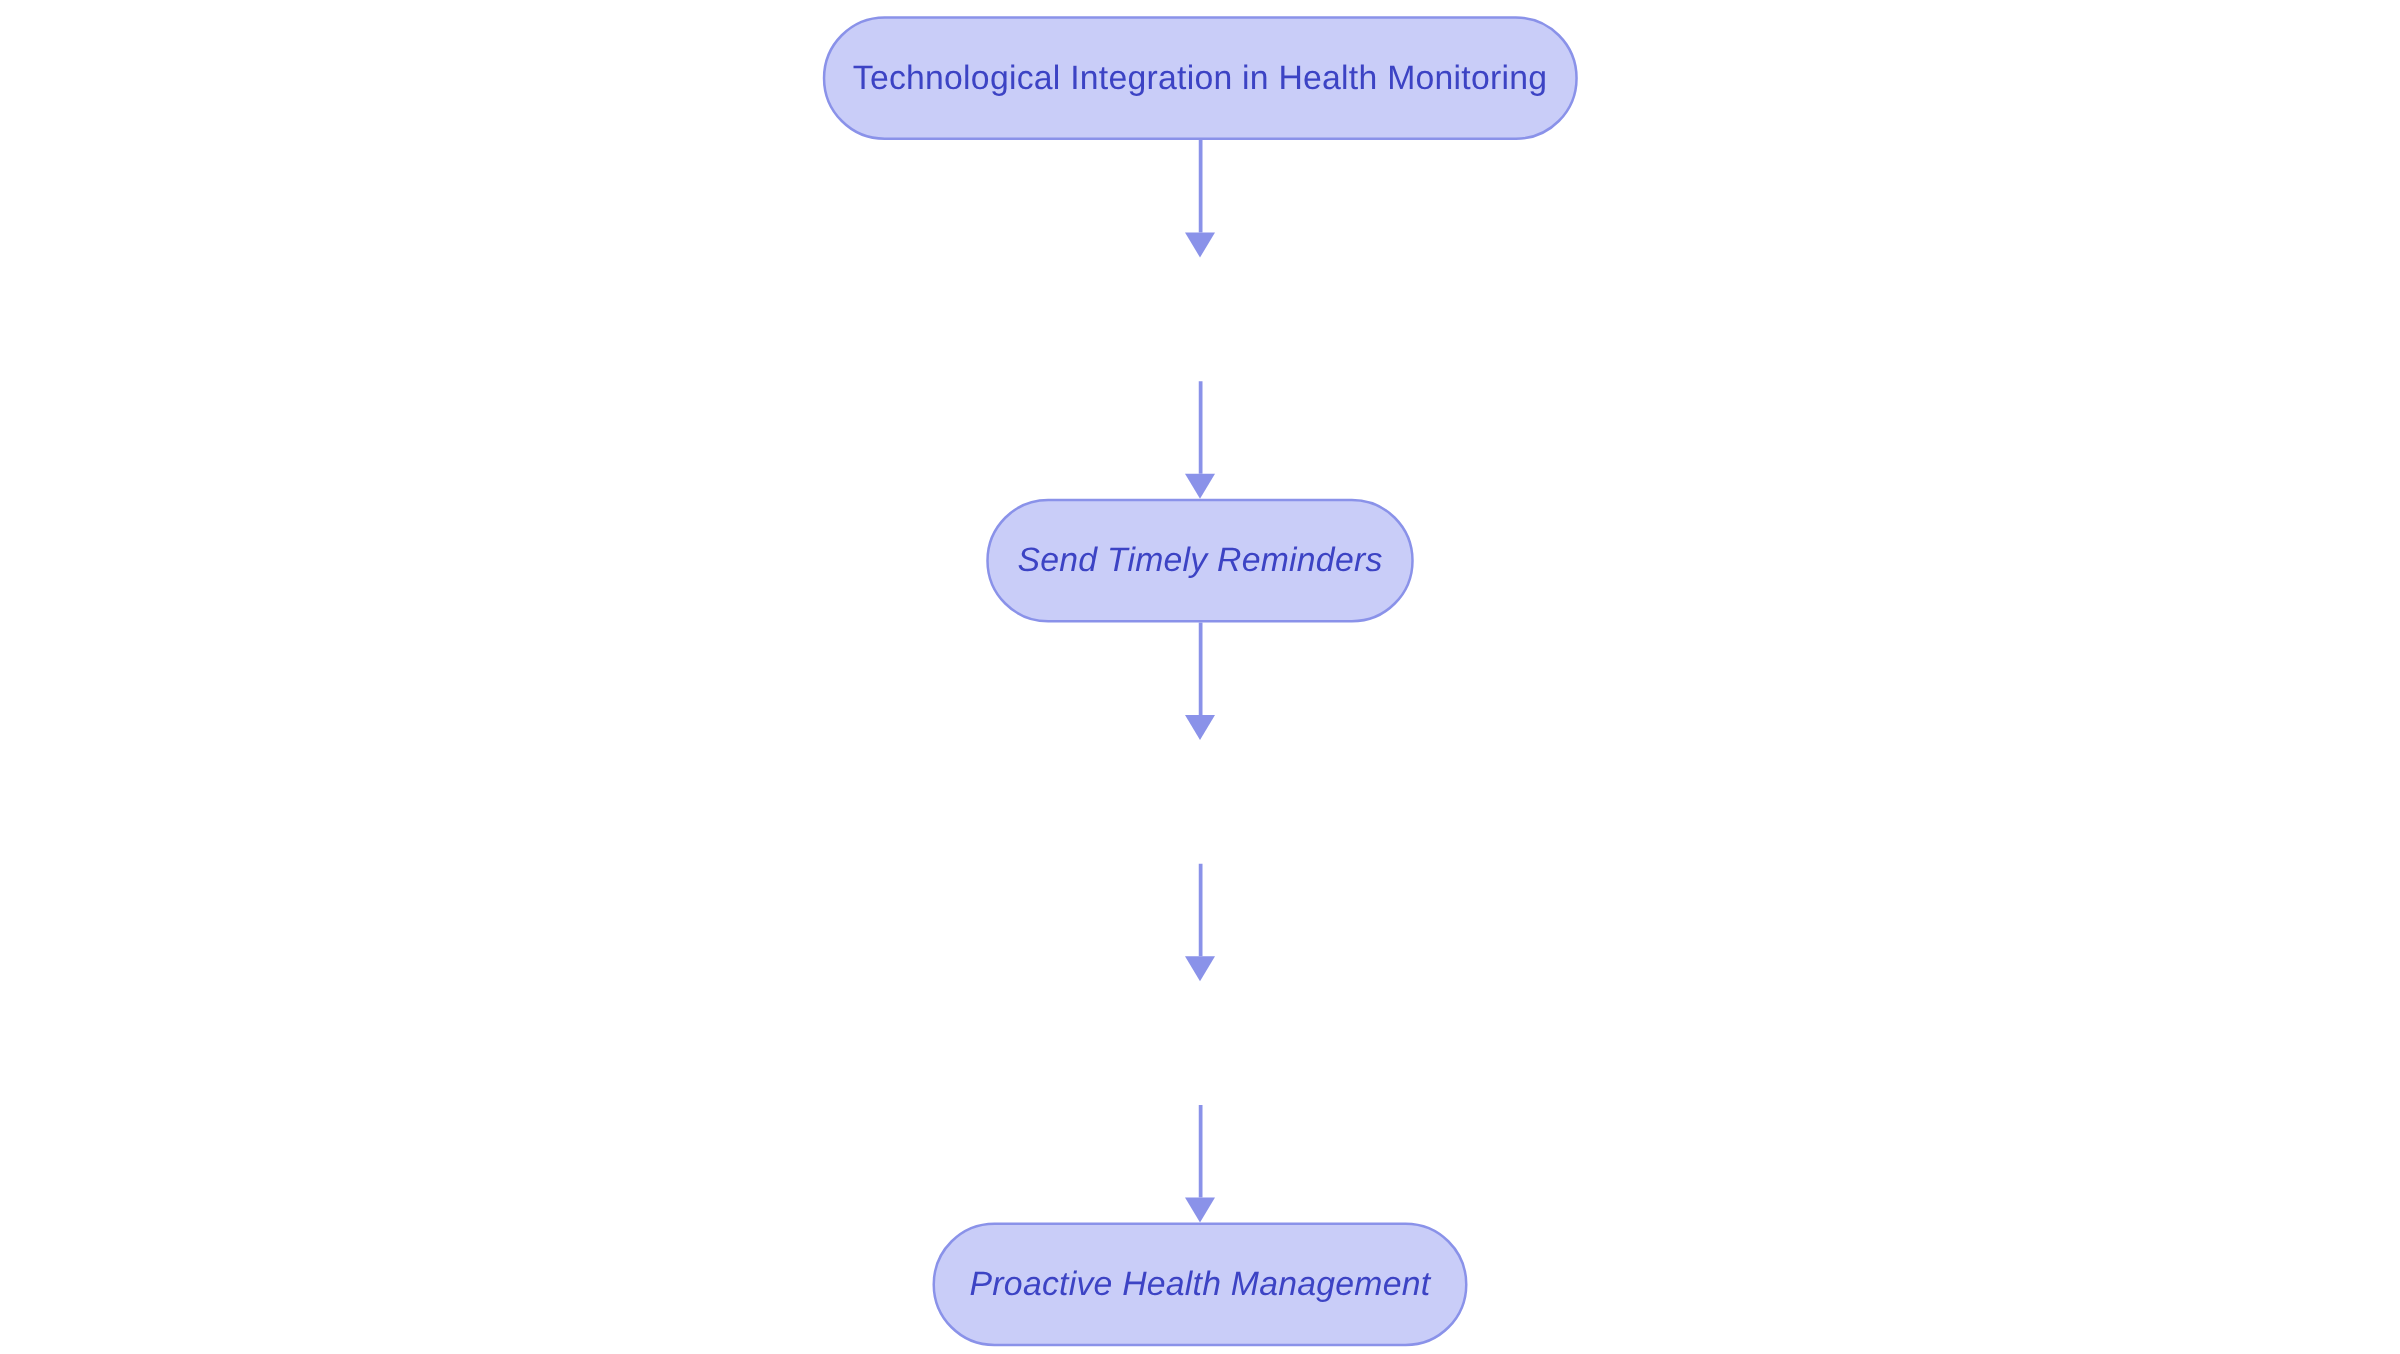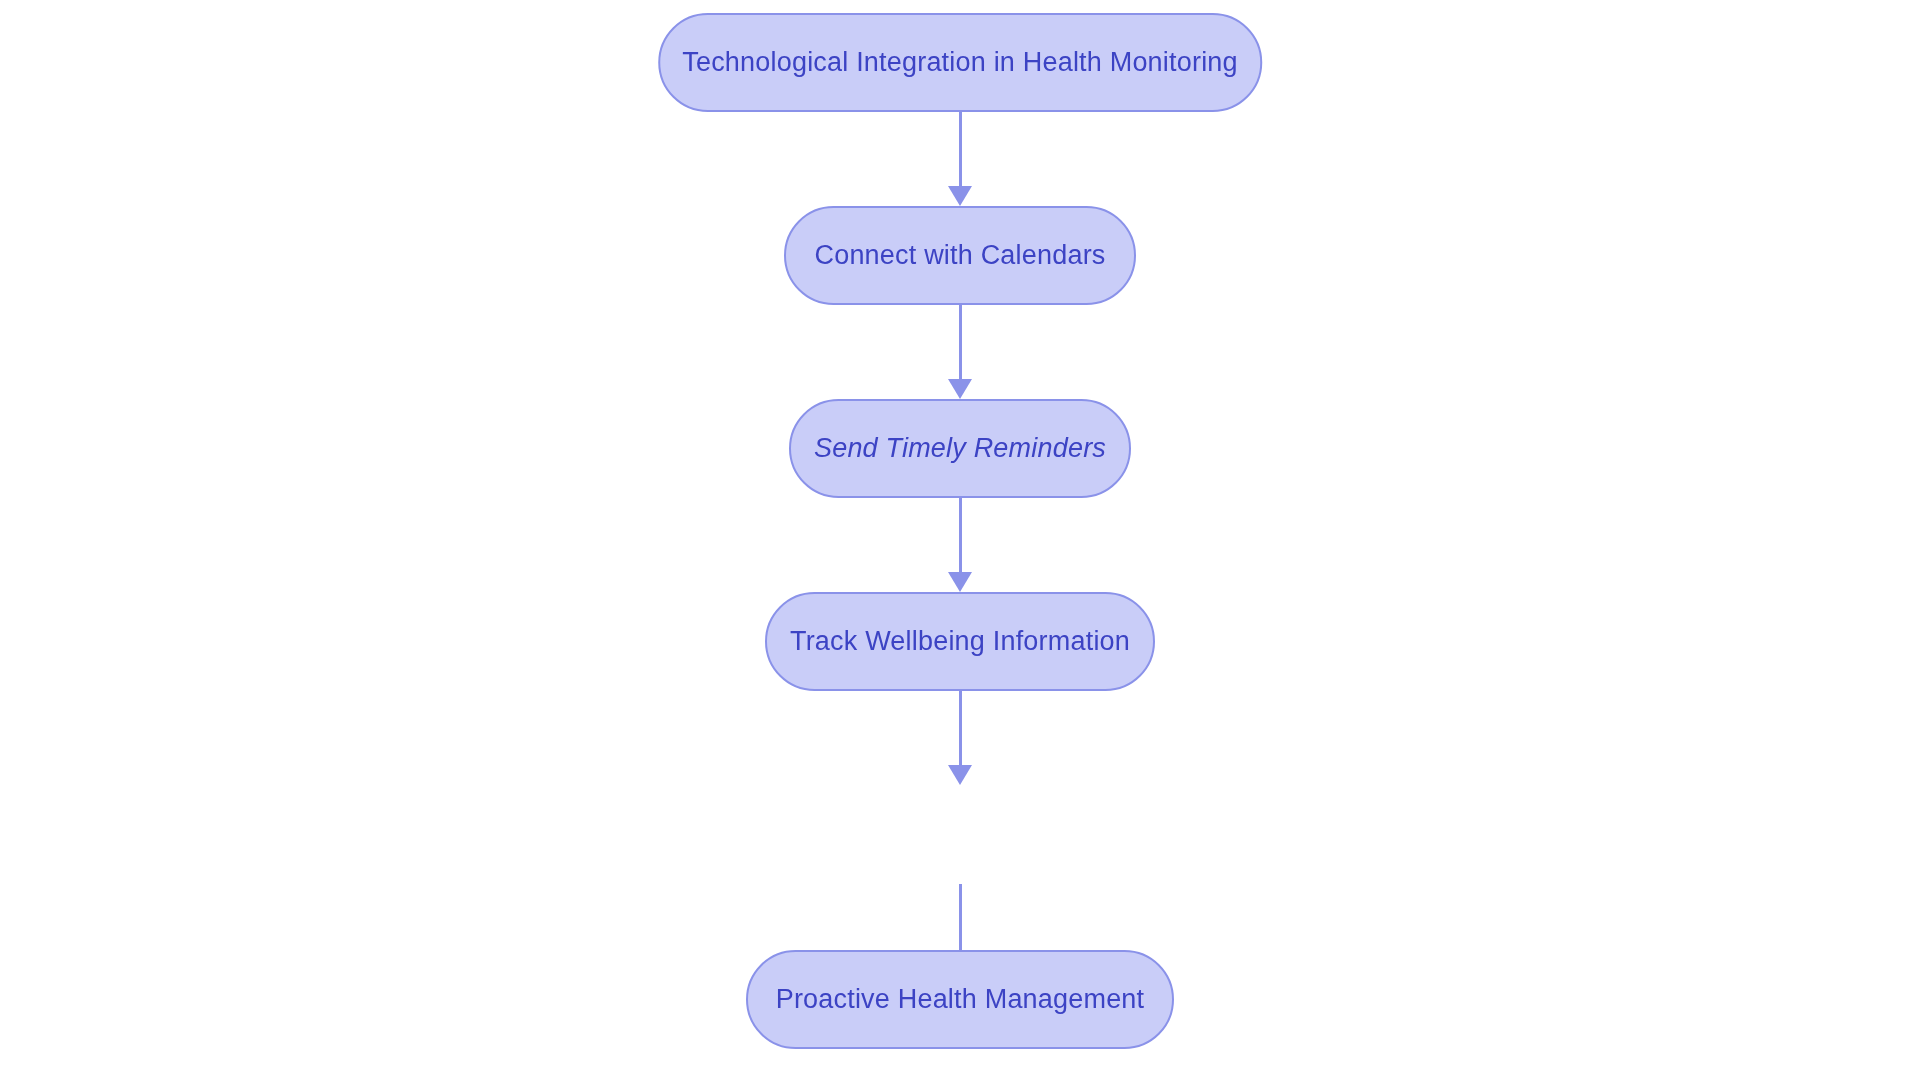--- a/index.html
+++ b/index.html
@@ -40,21 +40,21 @@
   .node span {
     font-size: 27px;
     letter-spacing: 0.2px;
     color: var(--node-text);
   }
   .n1 { top: 13px;  min-width: 598px; }
   .n2 { top: 206px; min-width: 352px; }
   .n3 { top: 399px; min-width: 342px; font-style: italic; }
   .n4 { top: 592px; min-width: 390px; }
   .n5 { top: 785px; min-width: 308px; }
-  .n6 { top: 950px; min-width: 428px; }
+  .n6 { top: 978px; min-width: 428px; font-style: italic; }
 
   .arrow {
     position: absolute;
     left: 960px;
     transform: translateX(-50%);
     width: 26px;
     display: flex;
     flex-direction: column;
     align-items: center;
   }
@@ -83,41 +83,35 @@
 
   <div class="node n1">
     <span>Technological Integration in Health Monitoring</span>
   </div>
 
   <div class="arrow a1">
     <div class="line"></div>
     <div class="head"></div>
   </div>
 
-  <div class="node n2">
-    <span>Connect with Calendars</span>
-  </div>
 
   <div class="arrow a2">
     <div class="line"></div>
     <div class="head"></div>
   </div>
 
   <div class="node n3">
     <span>Send Timely Reminders</span>
   </div>
 
   <div class="arrow a3">
     <div class="line"></div>
     <div class="head"></div>
   </div>
 
-  <div class="node n4">
-    <span>Track Wellbeing Information</span>
-  </div>
 
   <div class="arrow a4">
     <div class="line"></div>
     <div class="head"></div>
   </div>
 
 
   <div class="arrow a5">
     <div class="line"></div>
     <div class="head"></div>

